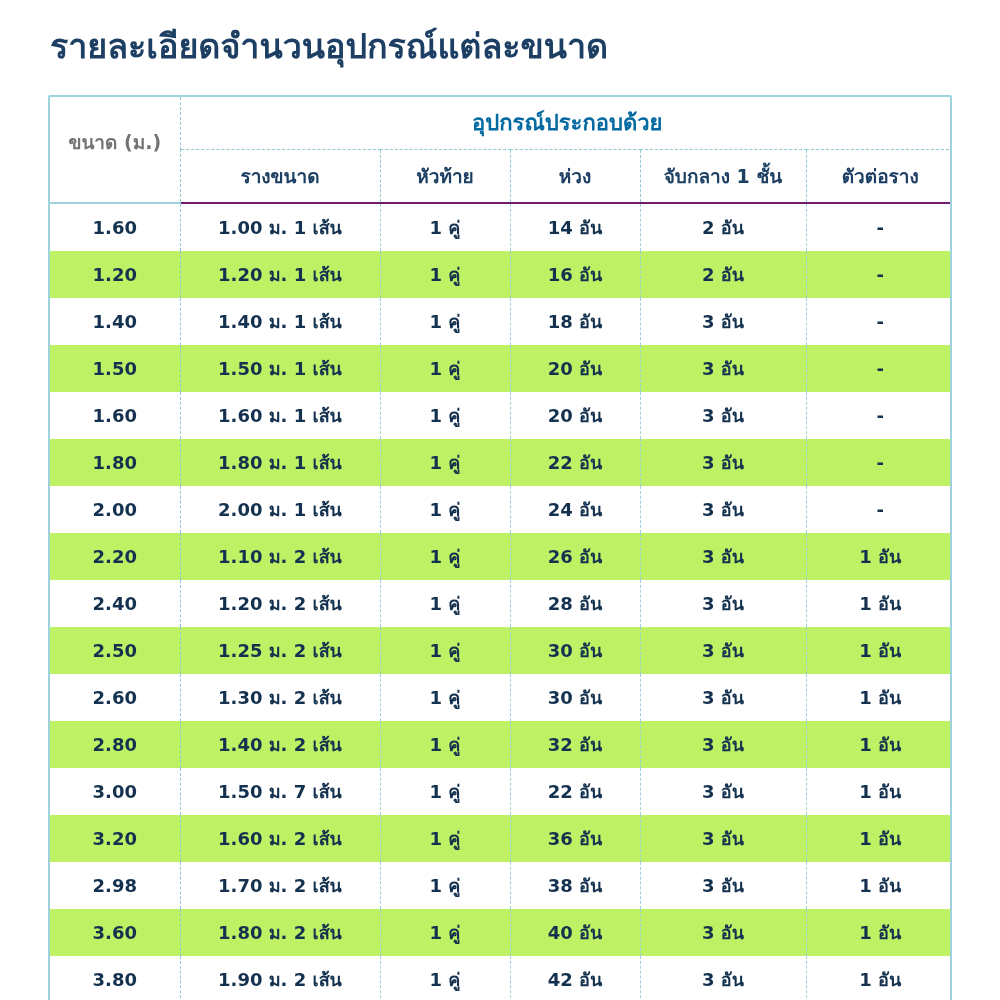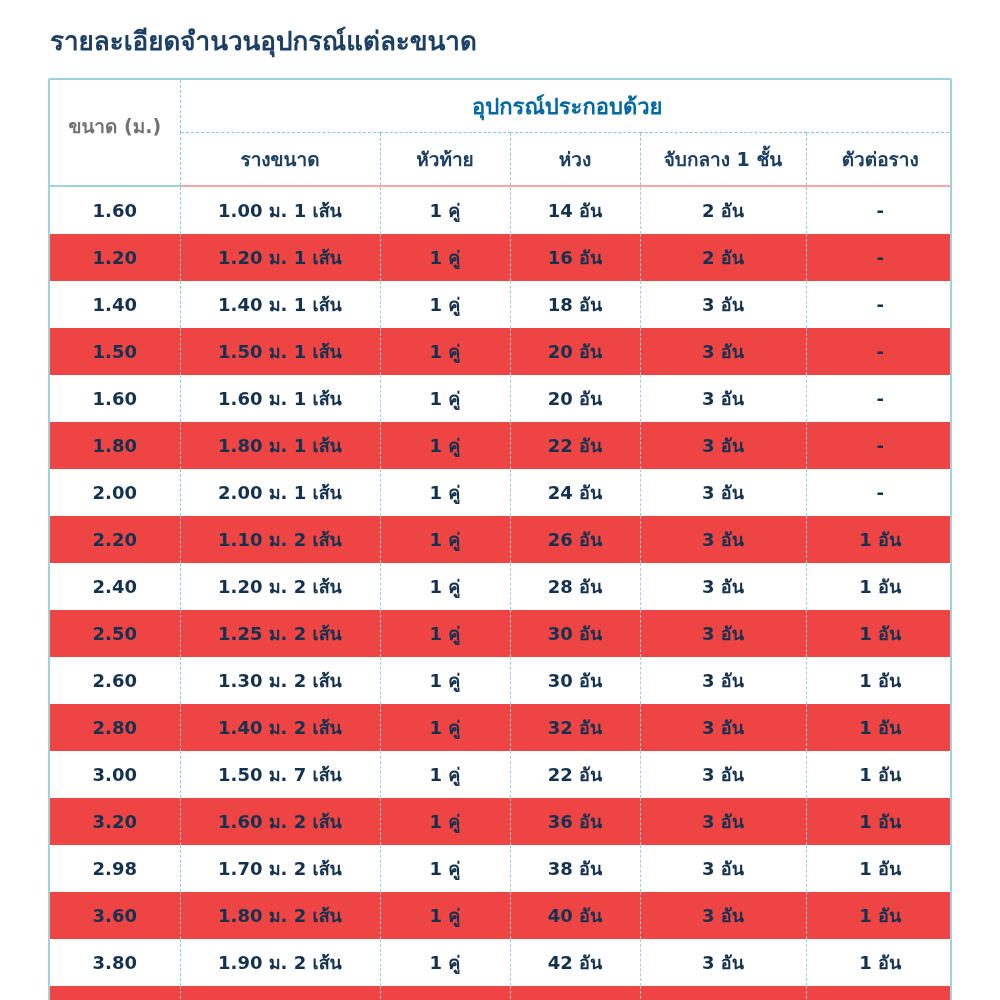--- a/index.html
+++ b/index.html
@@ -15,25 +15,25 @@
     overflow: hidden;
   }
   .page {
     width: 1000px;
     height: 1000px;
     box-sizing: border-box;
     padding: 18px 48px 0 48px;
     position: relative;
   }
   .page-title {
-    font-size: 26px;
+    font-size: 34px;
     font-weight: bold;
     color: #1c3f63;
     letter-spacing: 0px;
-    margin: 8px 0 21px 2px;
+    margin: 8px 0 28px 2px;
     line-height: 1.2;
   }
   .table-wrap {
     border: 2px solid #9fd3dc;
     border-radius: 2px;
     background: #ffffff;
     width: 904px;
     box-sizing: border-box;
     overflow: hidden;
   }
@@ -66,37 +66,37 @@
     font-size: 19px;
     font-weight: bold;
     color: #1c3f63;
     height: 52px;
     border-right: 1px dashed #8fc9d4;
   }
   .hdr-sub.last {
     border-right: none;
   }
   thead tr.sub-row th {
-    border-bottom: 2px solid #fca5a5;
+    border-bottom: 2px solid #701a75;
   }
   thead th.hdr-size {
     border-bottom: 2px solid #9fd3dc;
   }
   tbody td {
     height: 47px;
     font-size: 18px;
     font-weight: bold;
     color: #14324f;
     border-right: 1px dashed #9ed0da;
   }
   tbody td.col-last {
     border-right: none;
   }
   tbody tr.alt td {
-    background: #ef4444;
+    background: #bef264;
   }
   tbody tr td.col-size {
     border-right: 1px dashed #8fc9d4;
   }
   .col1 { width: 130px; }
   .col2 { width: 200px; }
   .col3 { width: 130px; }
   .col4 { width: 130px; }
   .col5 { width: 166px; }
   .col6 { width: 148px; }

